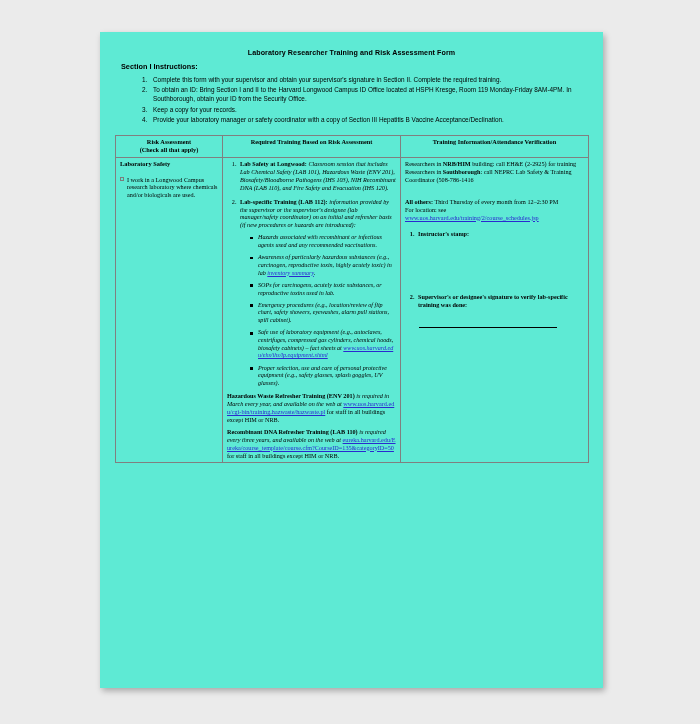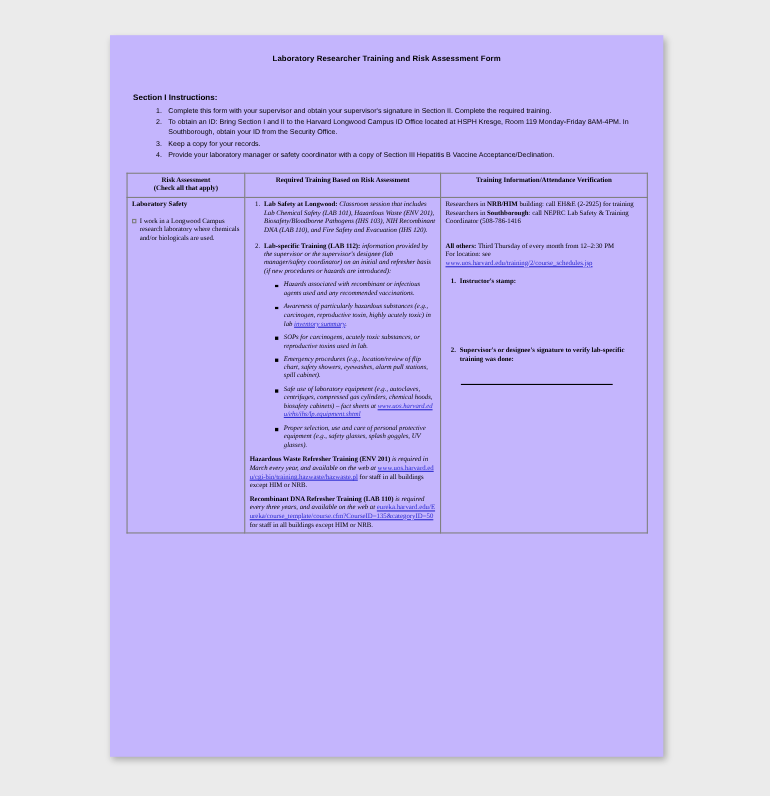--- a/index.html
+++ b/index.html
@@ -13,21 +13,21 @@
     font-family: "Liberation Serif", serif;
     overflow: hidden;
   }
 
   #page {
     position: absolute;
     left: 100px;
     top: 32px;
     width: 503px;
     height: 656px;
-    background: #c4b5fd;
+    background: #5eead4;
     box-shadow: 2px 3px 6px rgba(0,0,0,0.28);
     box-sizing: border-box;
     overflow: hidden;
   }
 
   .page-inner {
     padding: 16px 15px 0 15px;
   }
 
   
@@ -40,21 +40,21 @@
     color: #000;
     letter-spacing: 0.1px;
   }
 
   
   .section-heading {
     font-family: "Liberation Sans", sans-serif;
     font-weight: bold;
     font-size: 7.3px;
     color: #000;
-    margin-top: 25px;
+    margin-top: 3px;
     margin-left: 6px;
   }
 
   
   ol.instructions {
     margin: 5px 0 0 0;
     padding: 0 0 0 34px;
     font-family: "Liberation Sans", sans-serif;
     font-size: 6.4px;
     line-height: 8.6px;

